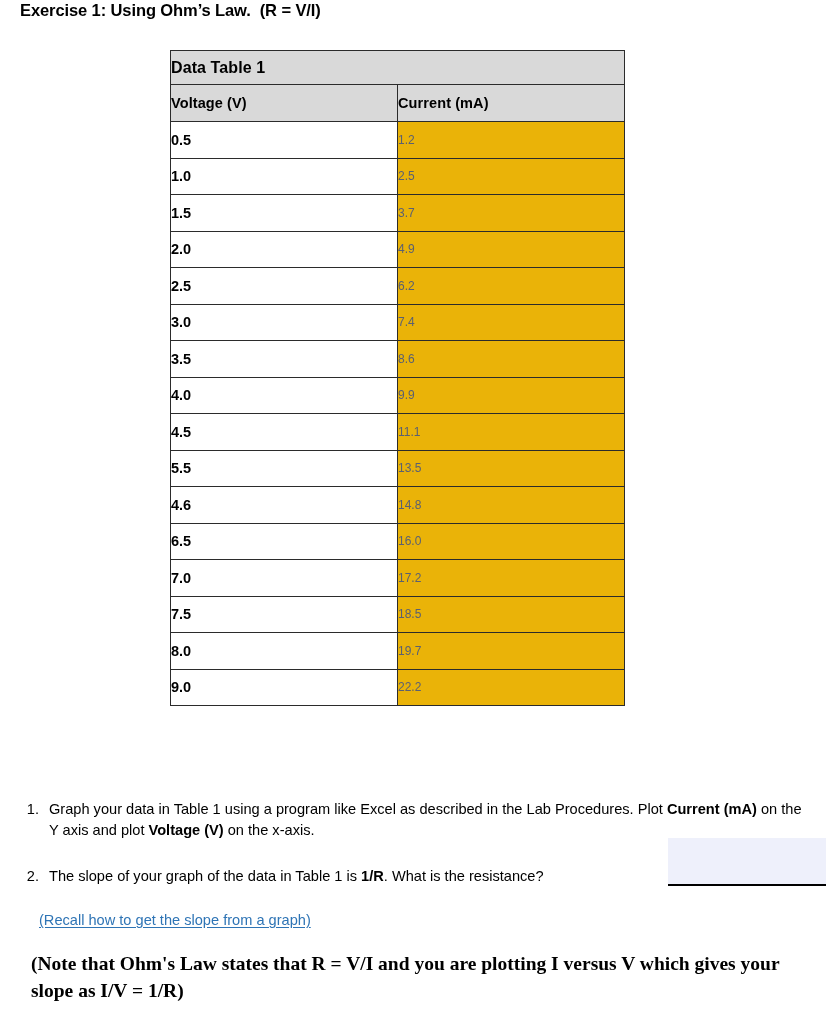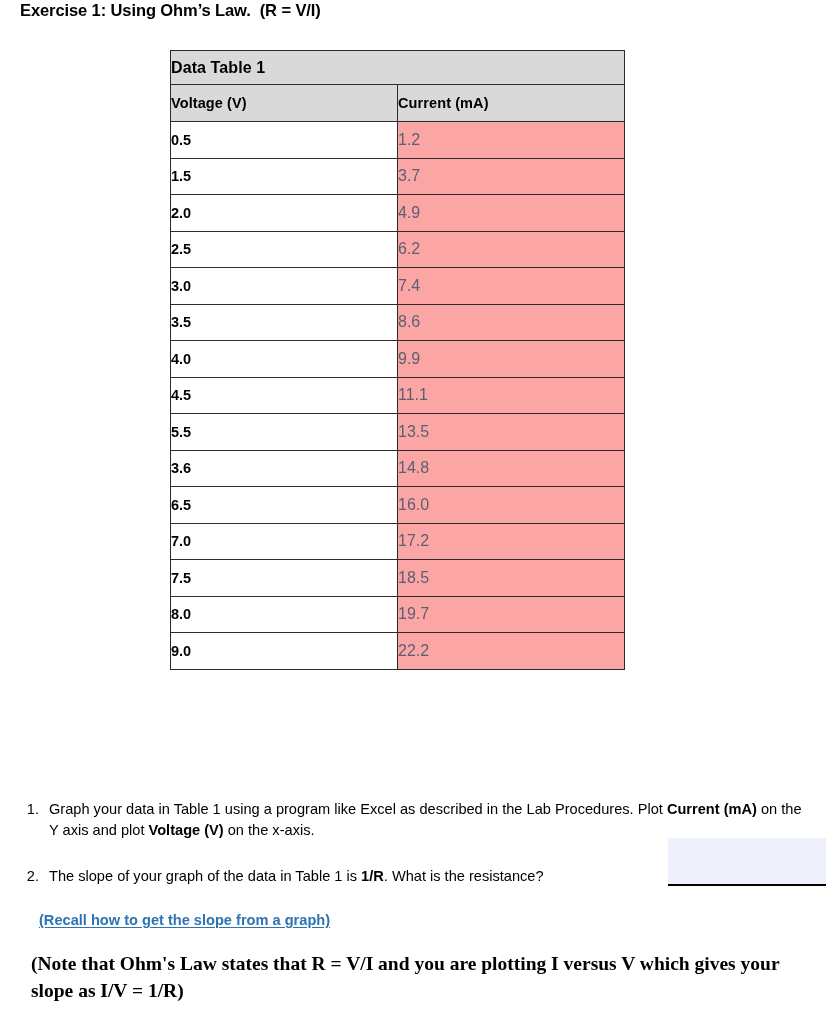--- a/index.html
+++ b/index.html
@@ -63,23 +63,23 @@
   }
   .col-v { width: 216px; }
   .col-i { width: 238px; }
   .cell-voltage {
     background: #ffffff;
     color: #000000;
     font-size: 14.5px;
     font-weight: bold;
   }
   .cell-current {
-    background: #fca5a5;
+    background: #eab308;
     color: #5a6072;
-    font-size: 16px;
+    font-size: 12px;
     font-weight: normal;
   }
 
   
   .q-block {
     position: absolute;
     font-size: 14.6px;
     line-height: 21px;
   }
   .q-num {
@@ -122,21 +122,21 @@
     height: 0;
     border-bottom: 2.2px solid #000000;
   }
 
   
   #recall-link {
     position: absolute;
     left: 39px;
     top: 912px;
     font-size: 14.6px;
-    font-weight: bold;
+    font-weight: normal;
     color: #2e74b5;
     text-decoration: underline;
     text-underline-offset: 2px;
     cursor: pointer;
     white-space: pre;
   }
 
   
   #ohm-note {
     position: absolute;
@@ -164,20 +164,24 @@
       <tr>
         <td class="col-head col-v">Voltage (V)</td>
         <td class="col-head col-i">Current (mA)</td>
       </tr>
 
     <tr>
           <td class="cell-voltage col-v">0.5</td>
           <td class="cell-current col-i">1.2</td>
         </tr>
         <tr>
+          <td class="cell-voltage col-v">1.0</td>
+          <td class="cell-current col-i">2.5</td>
+        </tr>
+        <tr>
           <td class="cell-voltage col-v">1.5</td>
           <td class="cell-current col-i">3.7</td>
         </tr>
         <tr>
           <td class="cell-voltage col-v">2.0</td>
           <td class="cell-current col-i">4.9</td>
         </tr>
         <tr>
           <td class="cell-voltage col-v">2.5</td>
           <td class="cell-current col-i">6.2</td>
@@ -196,21 +200,21 @@
         </tr>
         <tr>
           <td class="cell-voltage col-v">4.5</td>
           <td class="cell-current col-i">11.1</td>
         </tr>
         <tr>
           <td class="cell-voltage col-v">5.5</td>
           <td class="cell-current col-i">13.5</td>
         </tr>
         <tr>
-          <td class="cell-voltage col-v">3.6</td>
+          <td class="cell-voltage col-v">4.6</td>
           <td class="cell-current col-i">14.8</td>
         </tr>
         <tr>
           <td class="cell-voltage col-v">6.5</td>
           <td class="cell-current col-i">16.0</td>
         </tr>
         <tr>
           <td class="cell-voltage col-v">7.0</td>
           <td class="cell-current col-i">17.2</td>
         </tr>

